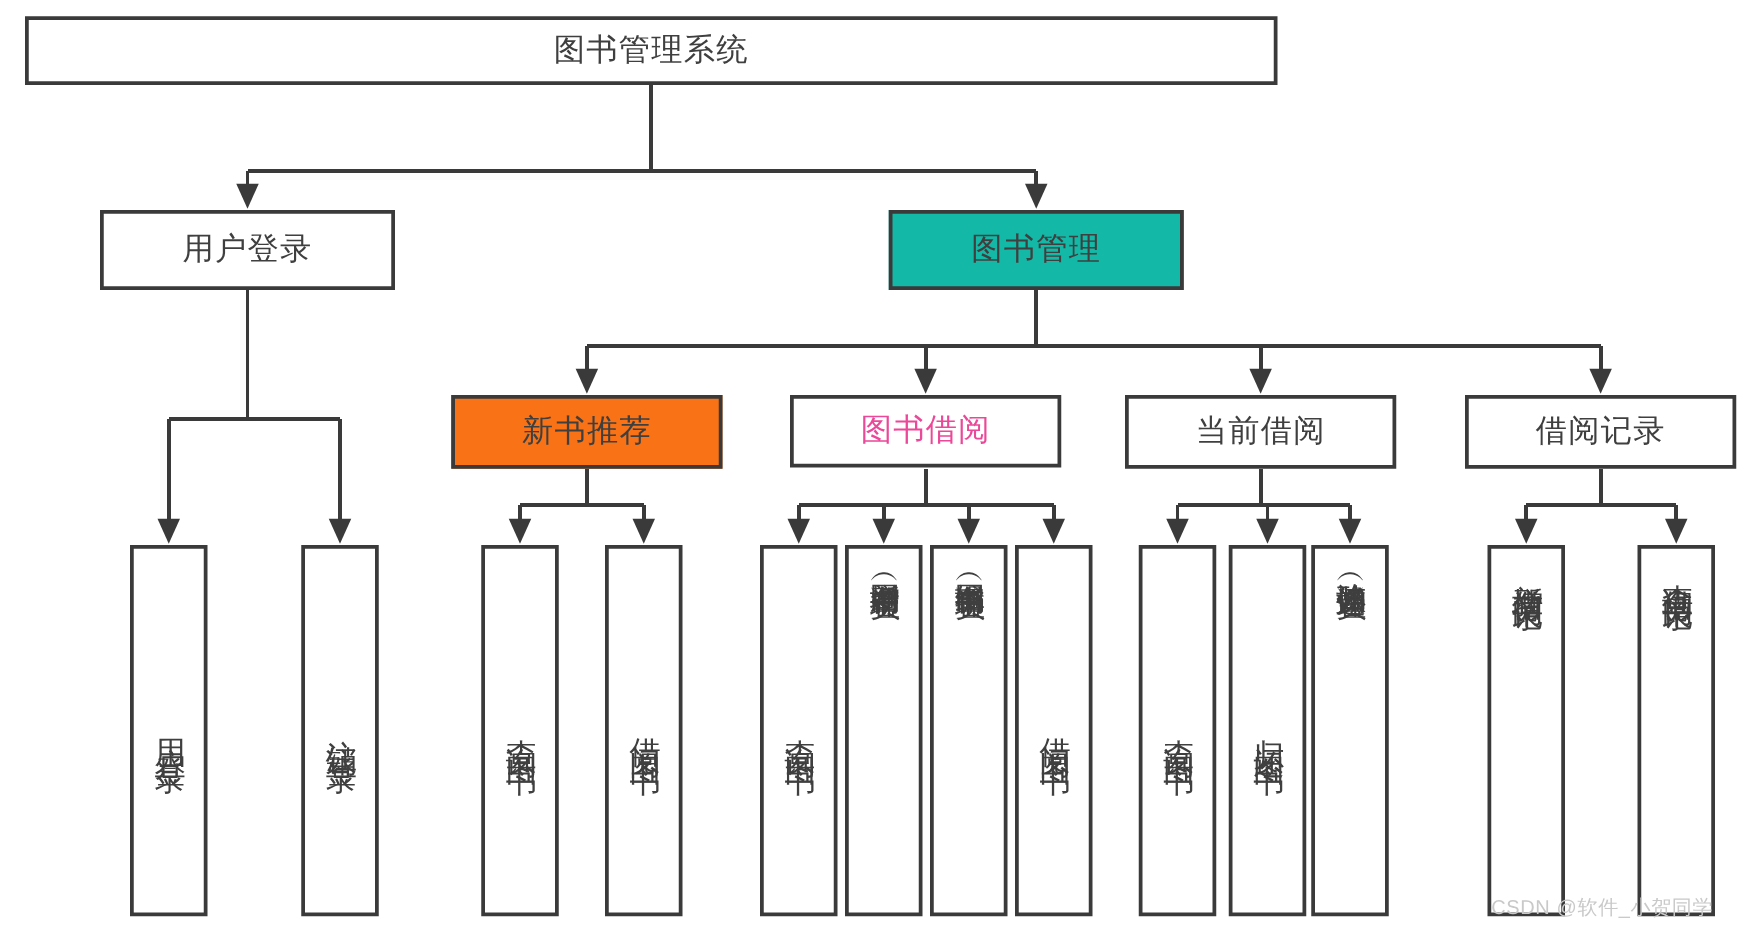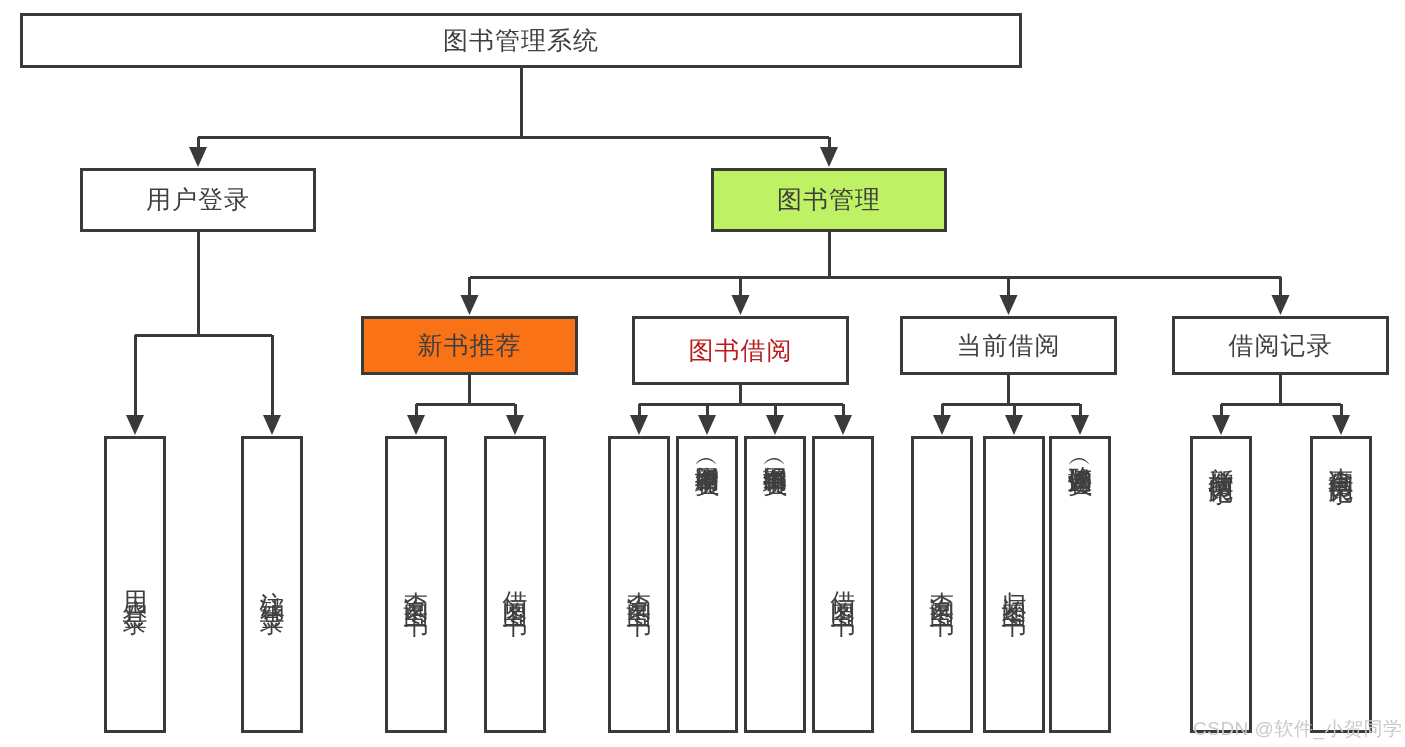--- a/index.html
+++ b/index.html
@@ -60,21 +60,21 @@
     display: block;
     white-space: nowrap;
   }
   .leaf-mid {
     align-items: center;
     padding-top: 0;
   }
   .watermark {
     position: absolute;
     color: #c9c9c9;
-    font-size: 19px;
+    font-size: 16px;
     letter-spacing: 0.5px;
     white-space: nowrap;
     user-select: none;
   }
 </style>
 </head>
 <body>
 
 <div id="canvas">
   <svg id="edges" viewBox="0 0 1405 747" xmlns="http://www.w3.org/2000/svg">
@@ -131,27 +131,27 @@
       <line x1="1341" y1="404" x2="1341" y2="416" stroke="#3a3a3a" stroke-width="3" shape-rendering="crispEdges"></line>
       <path d="M 1332 415 L 1350 415 L 1341 435 Z" fill="#3a3a3a"></path>
     </svg>
   <div id="nodes">
       <div class="node node-root" style="left: 20px; top: 13px; width: 1002px; height: 55px; border-color: rgb(58, 58, 58); background: rgb(255, 255, 255); color: rgb(63, 63, 63);">
         <span>图书管理系统</span>
       </div>
       <div class="node node-h" style="left: 80px; top: 168px; width: 236px; height: 64px; border-color: rgb(58, 58, 58); background: rgb(255, 255, 255); color: rgb(63, 63, 63);">
         <span>用户登录</span>
       </div>
-      <div class="node node-h" style="left: 711px; top: 168px; width: 236px; height: 64px; border-color: rgb(58, 58, 58); background: #bef264; color: rgb(63, 63, 63);">
+      <div class="node node-h" style="left: 711px; top: 168px; width: 236px; height: 64px; border-color: rgb(58, 58, 58); background: #14b8a6; color: rgb(63, 63, 63);">
         <span>图书管理</span>
       </div>
       <div class="node node-h" style="left: 361px; top: 316px; width: 217px; height: 59px; border-color: rgb(58, 58, 58); background: #f97316; color: rgb(63, 63, 63);">
         <span>新书推荐</span>
       </div>
-      <div class="node node-h" style="left: 632px; top: 316px; width: 217px; height: 69px; border-color: rgb(58, 58, 58); background: rgb(255, 255, 255); color: #b91c1c;">
+      <div class="node node-h" style="left: 632px; top: 316px; width: 217px; height: 58px; border-color: rgb(58, 58, 58); background: rgb(255, 255, 255); color: #ec4899;">
         <span>图书借阅</span>
       </div>
       <div class="node node-h" style="left: 900px; top: 316px; width: 217px; height: 59px; border-color: rgb(58, 58, 58); background: rgb(255, 255, 255); color: rgb(63, 63, 63);">
         <span>当前借阅</span>
       </div>
       <div class="node node-h" style="left: 1172px; top: 316px; width: 217px; height: 59px; border-color: rgb(58, 58, 58); background: rgb(255, 255, 255); color: rgb(63, 63, 63); align-items: center;">
         <span>借阅记录</span>
       </div>
       <div class="node node-leaf leaf-mid" style="left: 104px; top: 436px; width: 62px; height: 297px; border-color: rgb(58, 58, 58); background: rgb(255, 255, 255); color: rgb(63, 63, 63);">
         <span class="vtext" style="font-size: 25px; letter-spacing: 7px;">用户登录</span>

